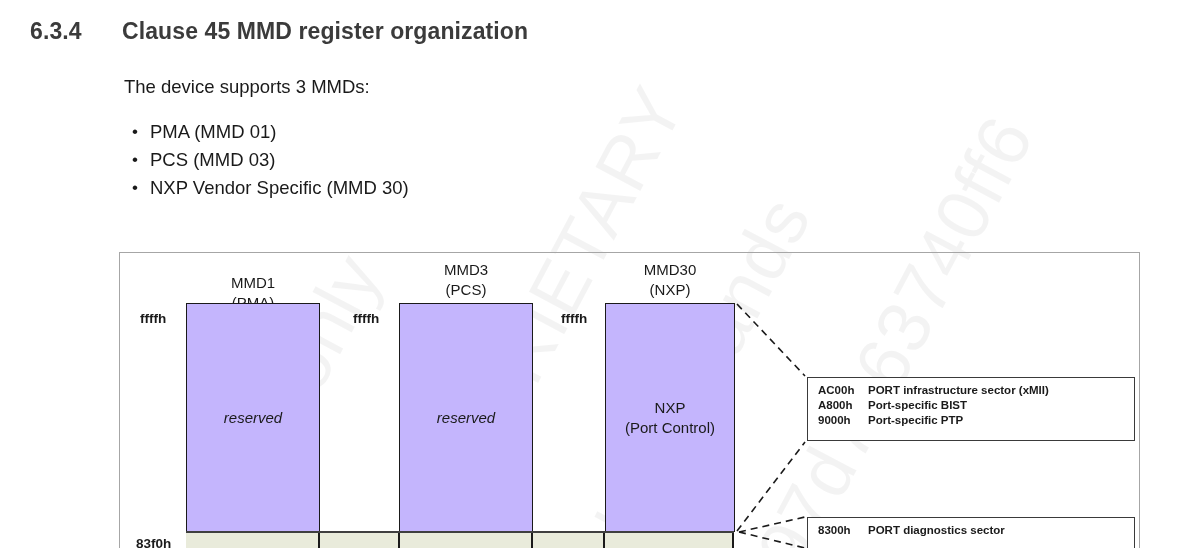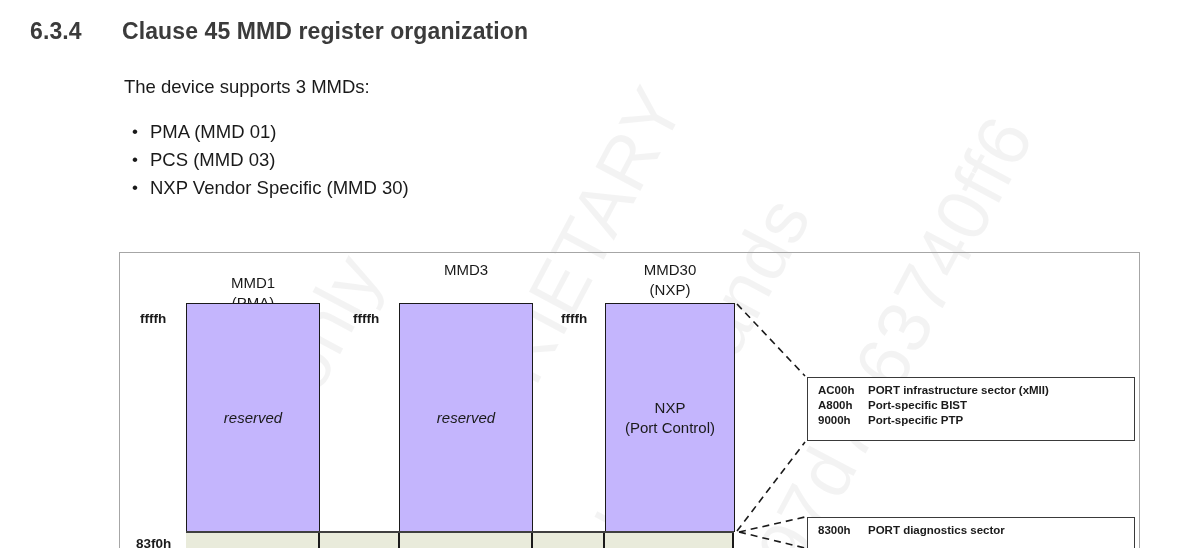--- a/index.html
+++ b/index.html
@@ -243,20 +243,21 @@
   <div>MMD1</div>
   <div>(PMA)</div>
 </div>
 <div class="ffffh" style="left:140px; top:311px;">ffffh</div>
 <div class="mmdbox" style="left:186px; top:303px; width:134px; height:229px;">
   <div class="boxlabel res">reserved</div>
 </div>
 
 <div class="col-title" style="left:399px; top:260px; width:134px;">
   <div>MMD3</div>
+  <div>(PCS)</div>
 </div>
 <div class="ffffh" style="left:353px; top:311px;">ffffh</div>
 <div class="mmdbox" style="left:399px; top:303px; width:134px; height:229px;">
   <div class="boxlabel res">reserved</div>
 </div>
 
 <div class="col-title" style="left:605px; top:260px; width:130px;">
   <div>MMD30</div>
   <div>(NXP)</div>
 </div>

